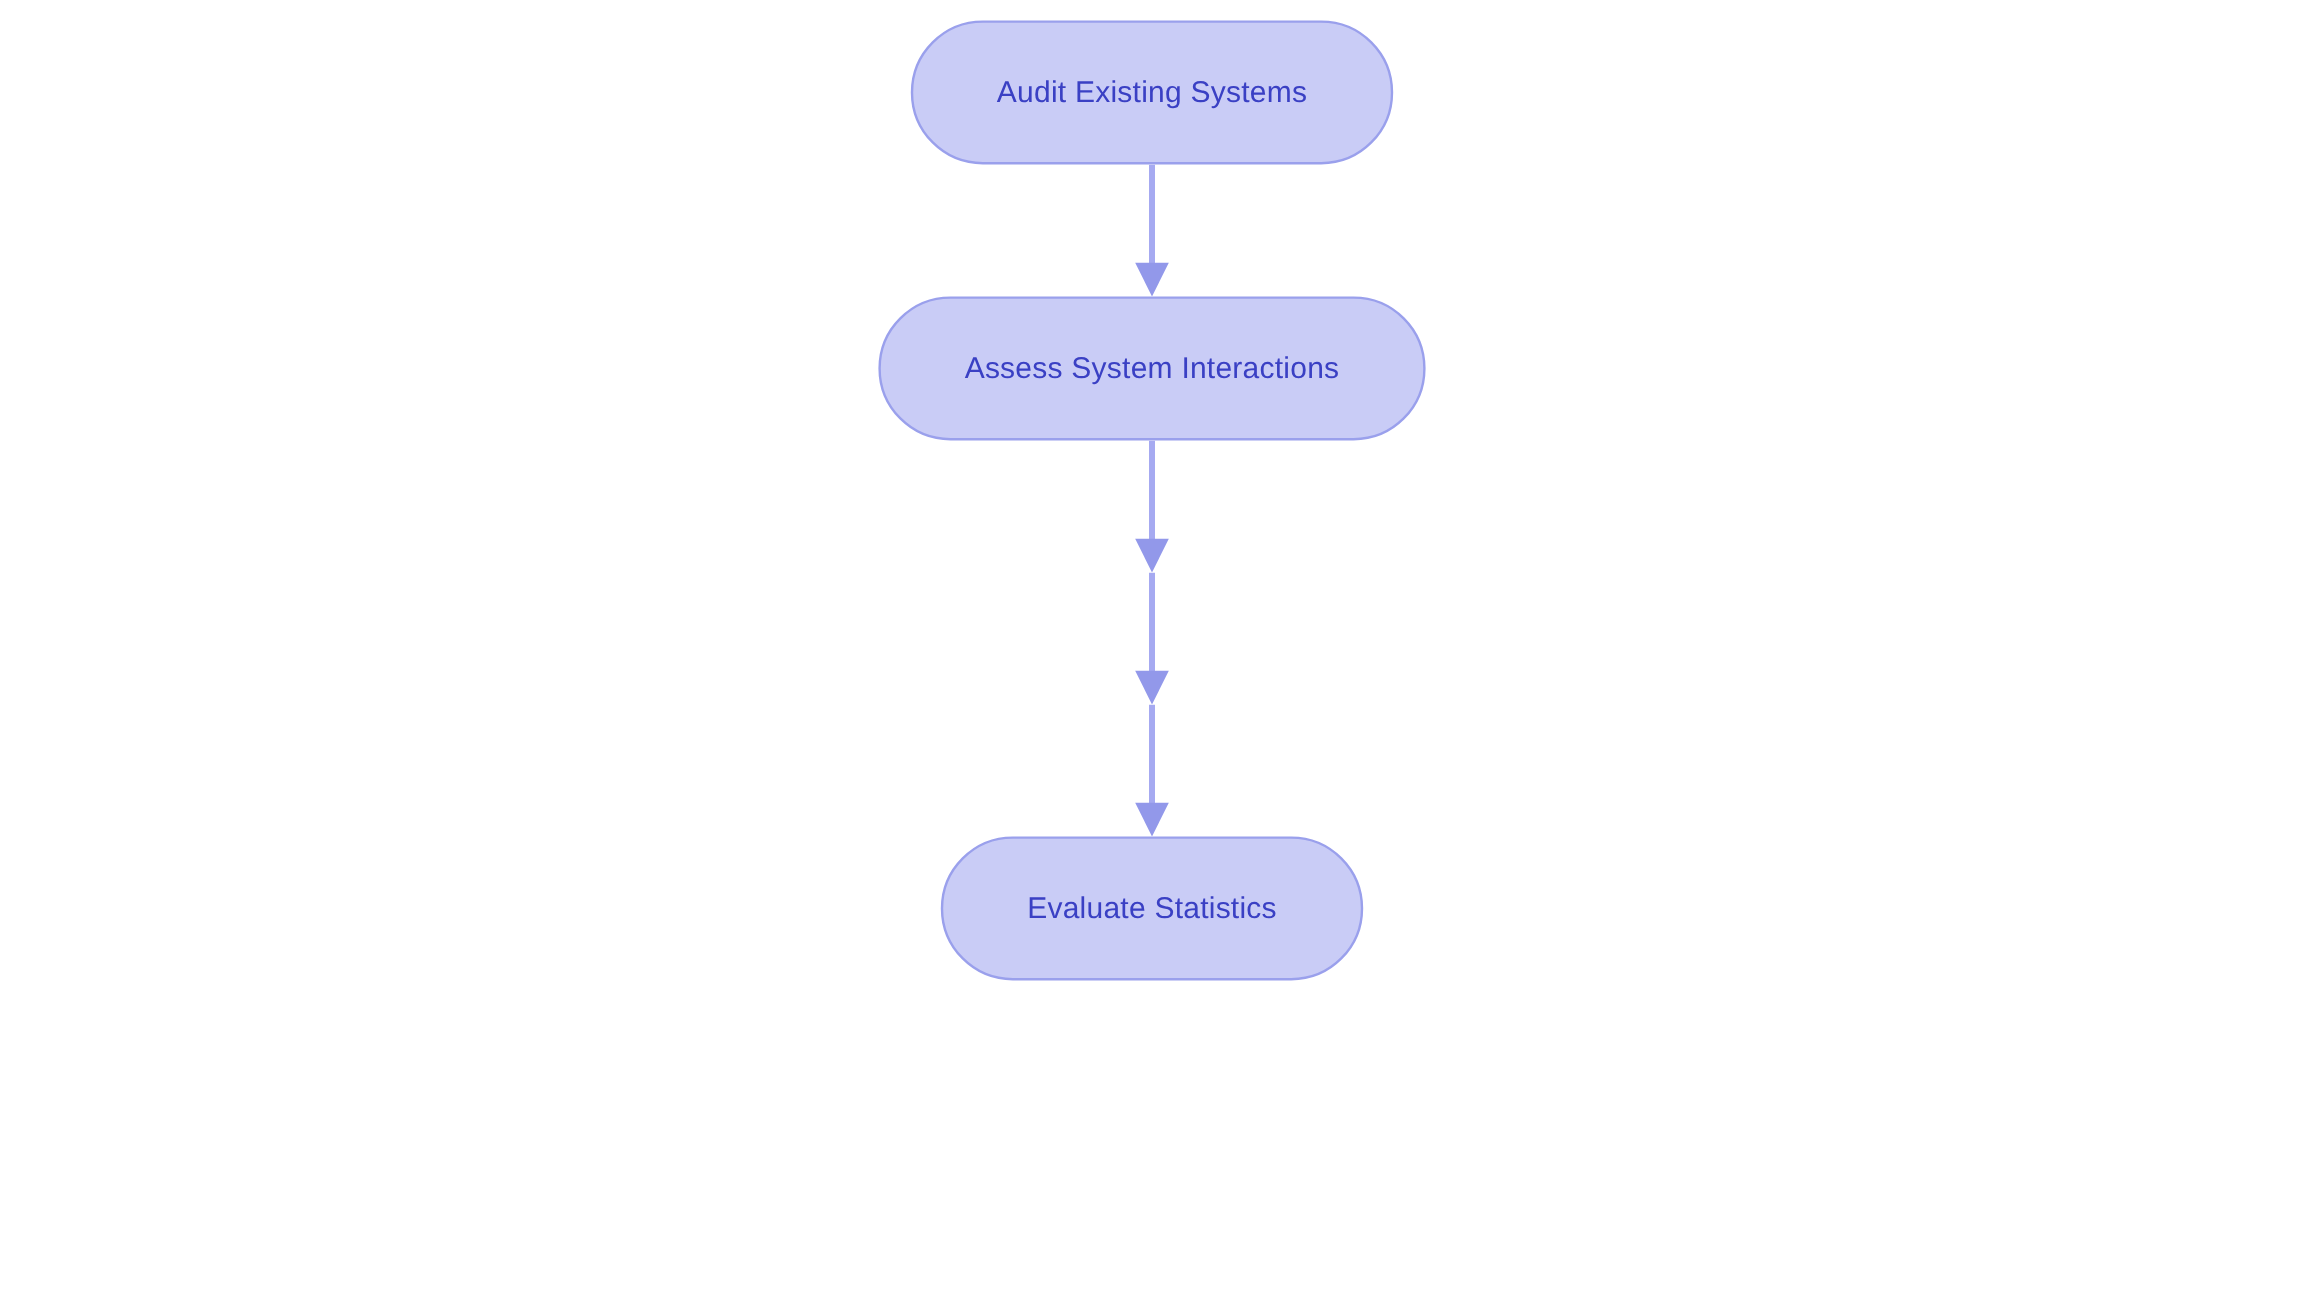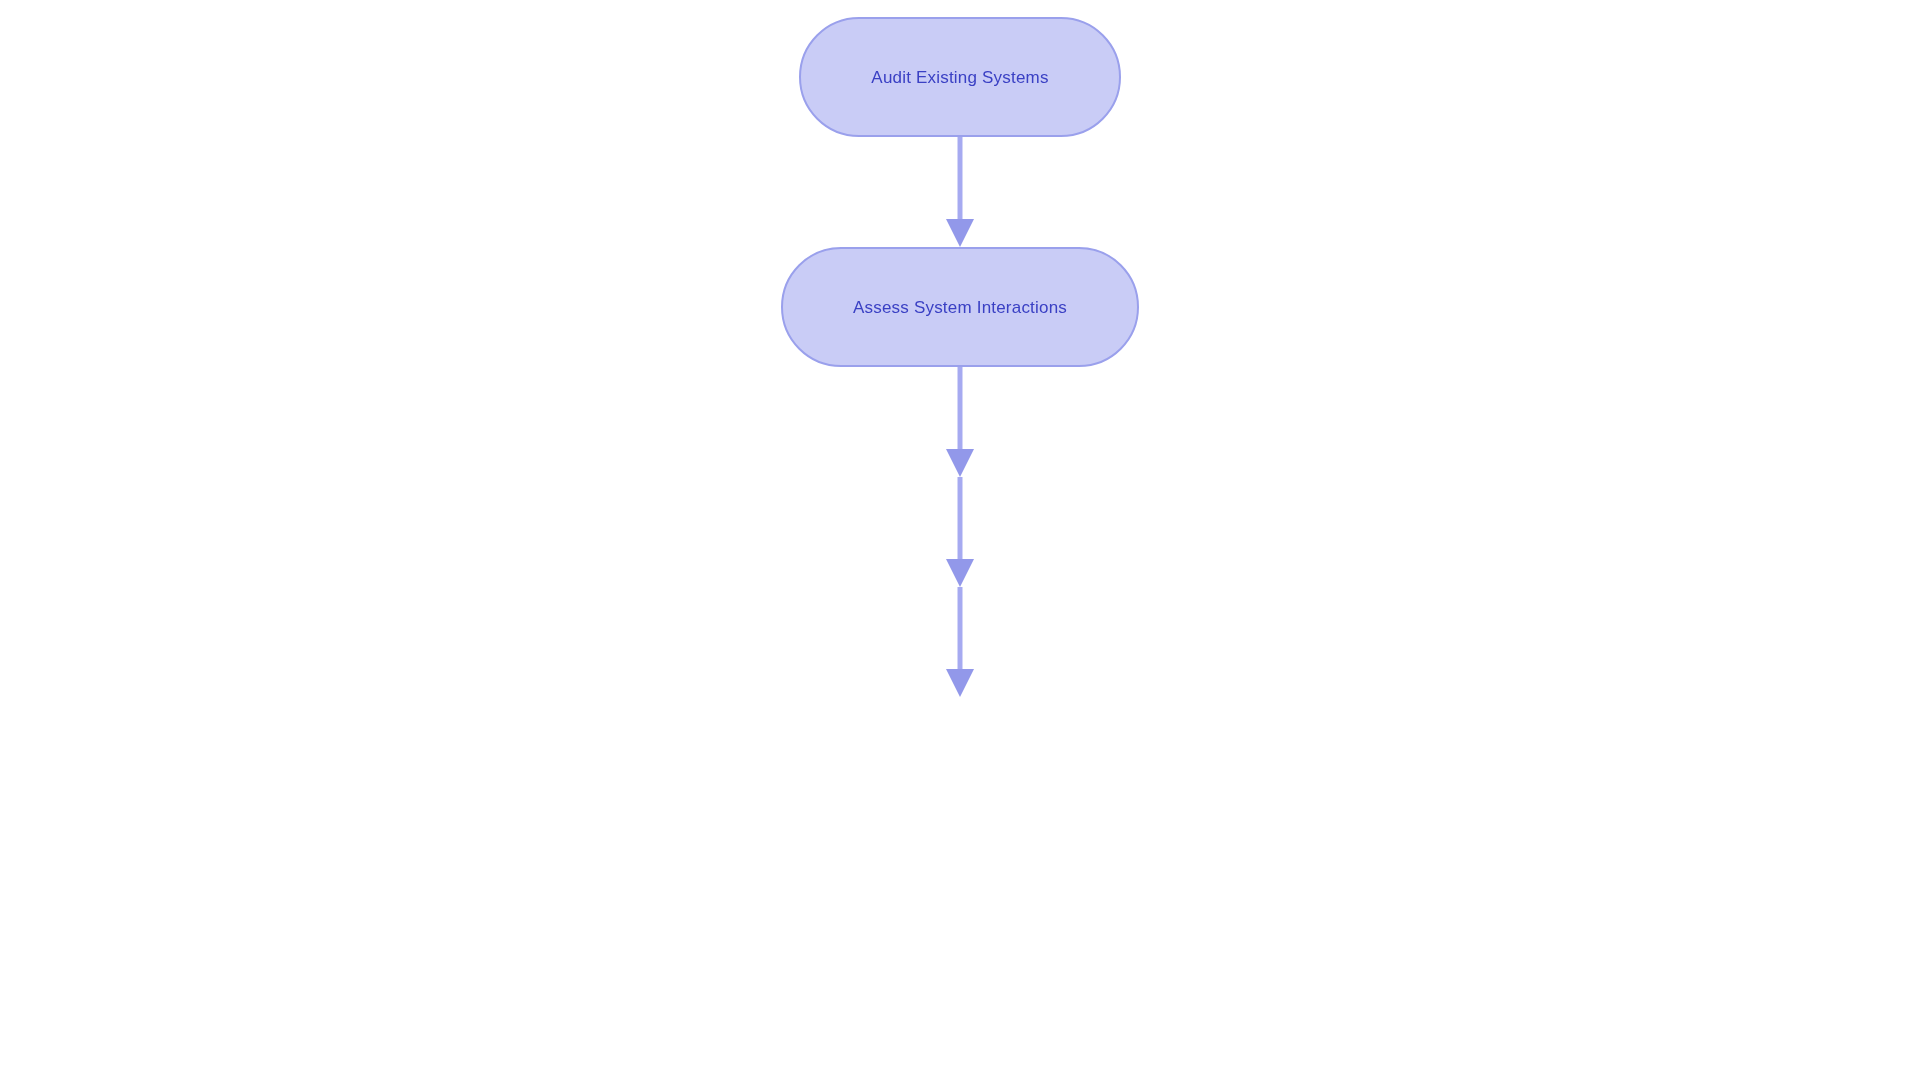--- a/index.html
+++ b/index.html
@@ -28,21 +28,21 @@
     box-sizing: border-box;
     background: #c9ccf6;
     border: 2px solid #9aa0ec;
     border-radius: 60px;
     display: flex;
     align-items: center;
     justify-content: center;
     flex: 0 0 auto;
   }
   .flow-node .node-label {
-    font-size: 17px;
+    font-size: 25px;
     line-height: 1;
     color: #3a40c4;
     letter-spacing: 0.2px;
     white-space: nowrap;
   }
   .flow-arrow {
     height: 110px;
     width: 30px;
     flex: 0 0 auto;
     display: flex;
@@ -91,14 +91,17 @@
   </div>
 
 
   <div class="flow-arrow">
     <svg viewBox="0 0 30 110">
       <line x1="15" y1="0" x2="15" y2="84" stroke="#a6aaf1" stroke-width="5"></line>
       <polygon points="1,82 29,82 15,110" fill="#9298ea"></polygon>
     </svg>
   </div>
 
+  <div class="flow-node">
+    <span class="node-label">Evaluate Statistics</span>
+  </div>
 
 </div>
 
 </body></html>

